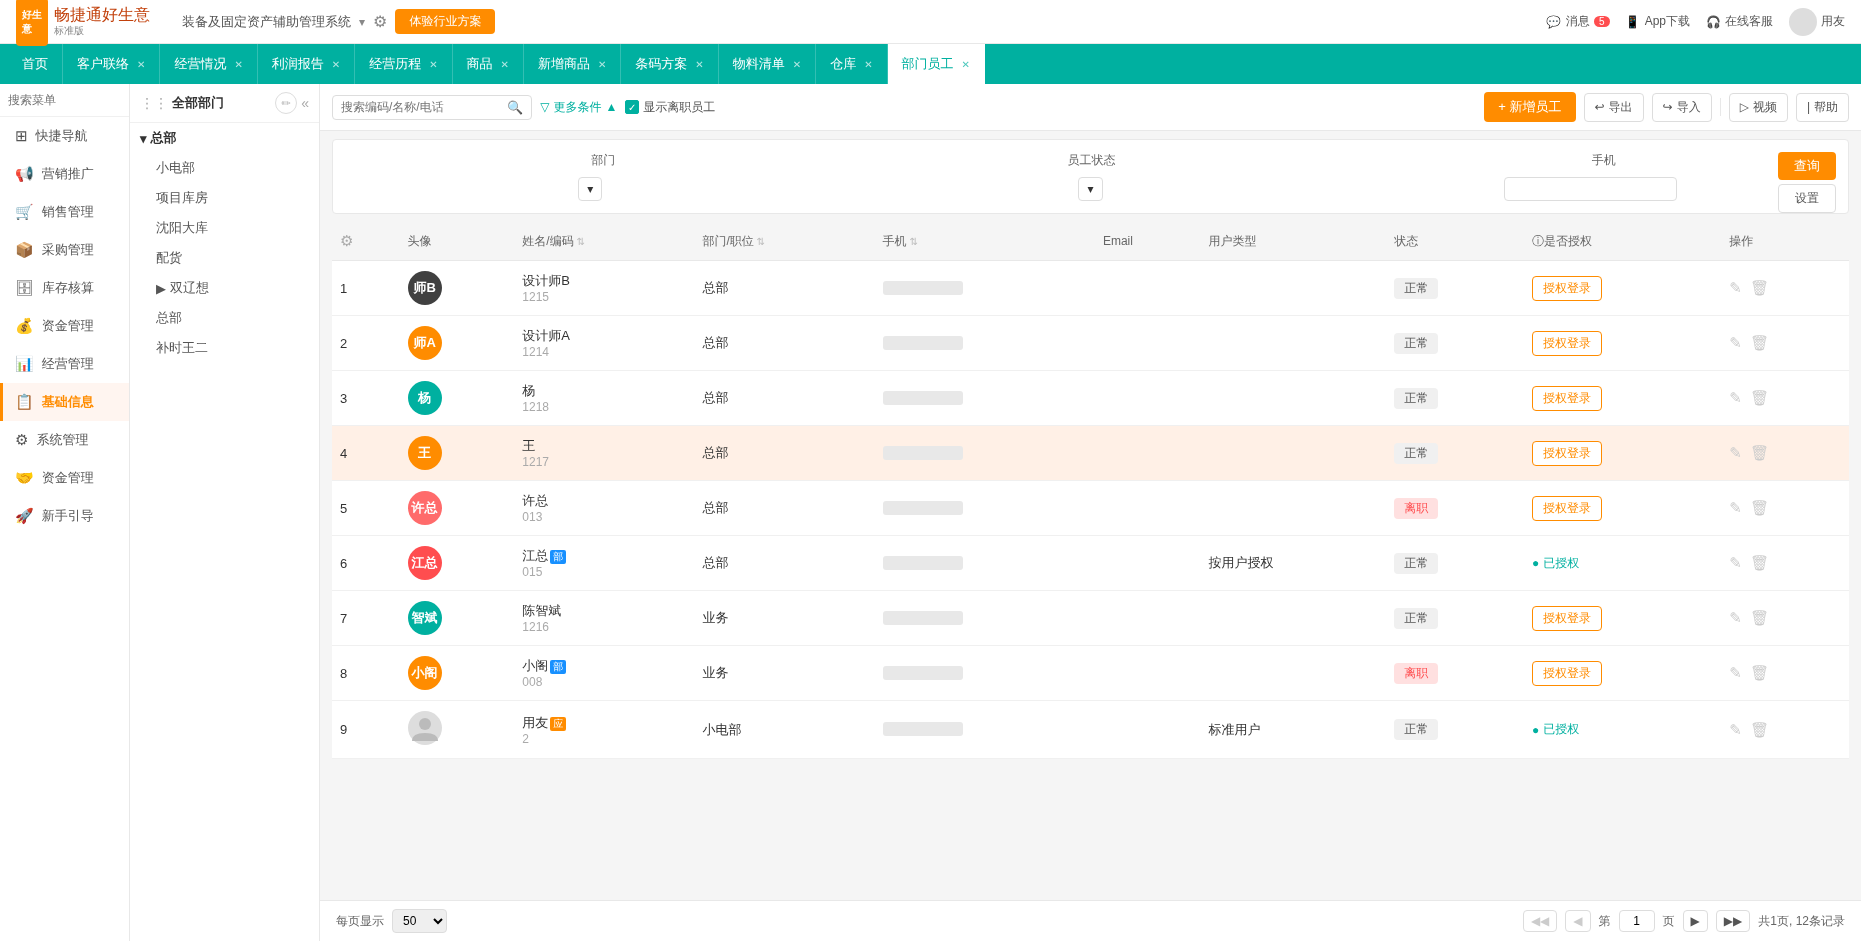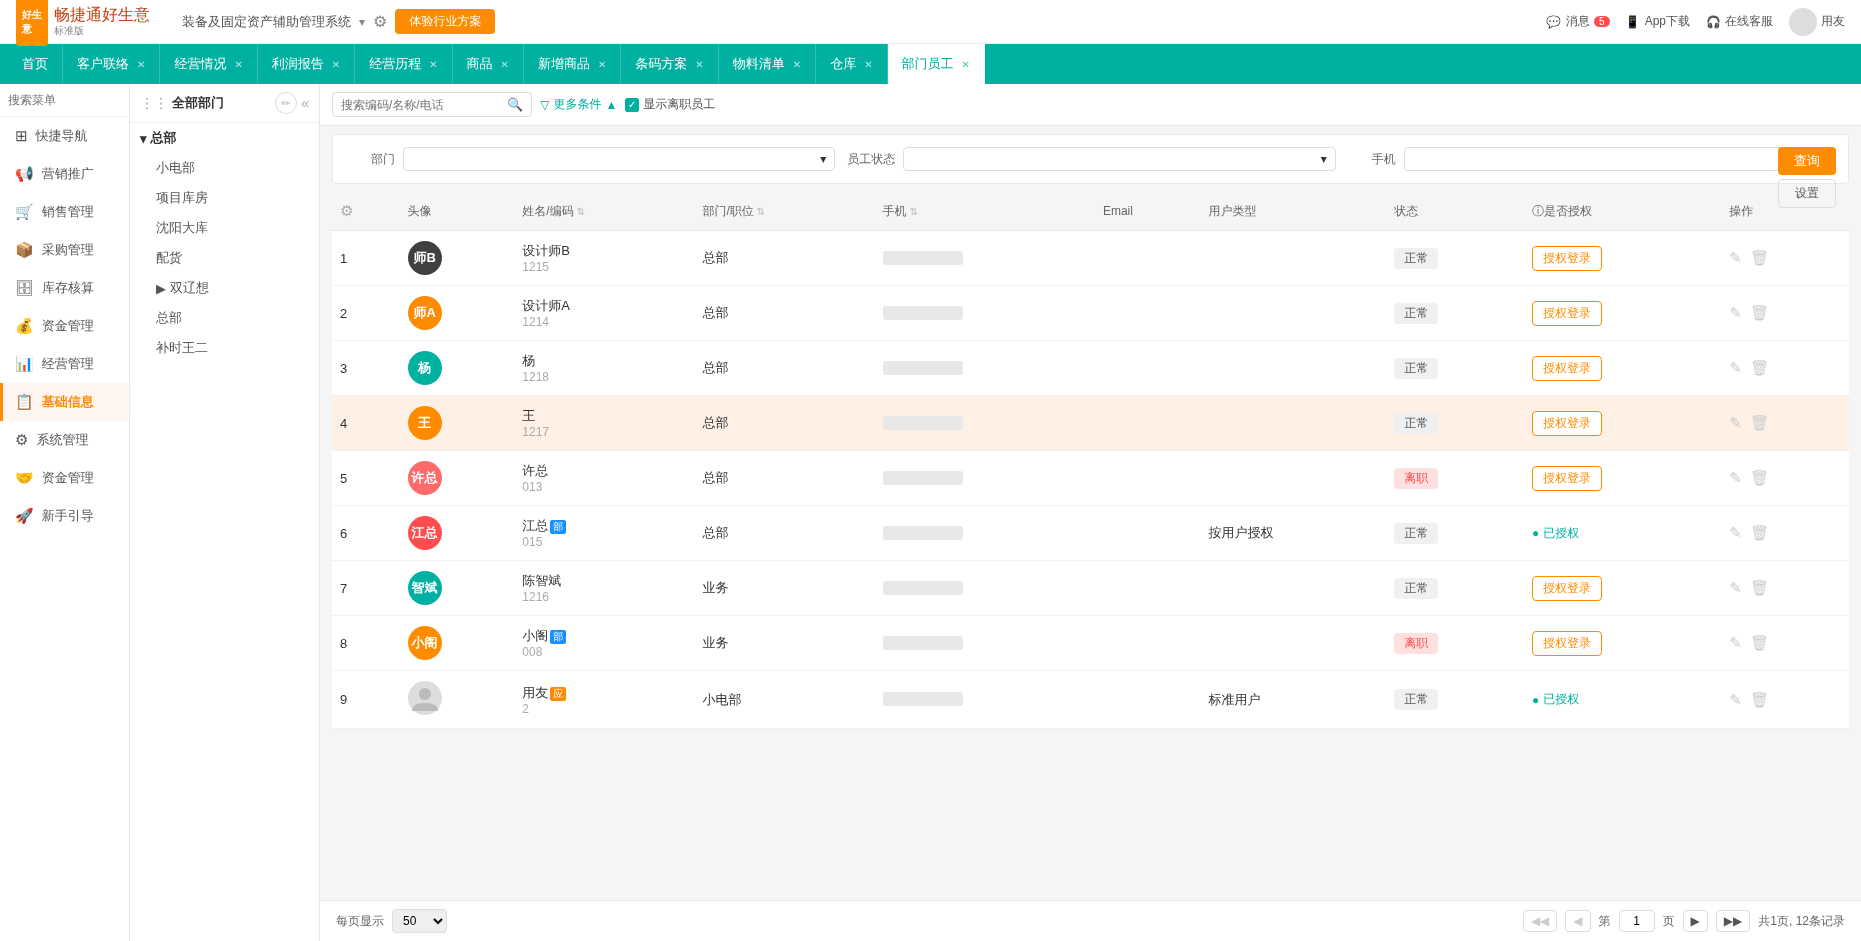--- a/index.html
+++ b/index.html
@@ -95,21 +95,21 @@
     .right-actions { margin-left: auto; display: flex; align-items: center; gap: 8px; }
     .btn-add { background: #ff8c00; color: #fff; border: none; border-radius: 4px; padding: 6px 14px; font-size: 13px; cursor: pointer; display: flex; align-items: center; gap: 4px; }
     .btn-outline { background: none; border: 1px solid #ddd; border-radius: 4px; padding: 5px 10px; font-size: 12px; cursor: pointer; color: #555; display: flex; align-items: center; gap: 4px; }
     .divider-v { width: 1px; height: 18px; background: #e8e8e8; }
 
     
     .filter-form {
       background: #fff; border: 1px solid #e8e8e8; border-radius: 4px; margin: 8px 12px;
       padding: 12px; display: grid; grid-template-columns: 1fr 1fr 1fr; gap: 10px; position: relative;
     }
-    .filter-row { display: flex; align-items: center; gap: 8px; }
+    .filter-row { display: flex; align-items: center; gap: 8px; flex-direction: column; }
     .filter-label { font-size: 12px; color: #666; white-space: nowrap; min-width: 50px; text-align: right; }
     .filter-input { border: 1px solid #ddd; border-radius: 4px; padding: 4px 8px; font-size: 12px; flex: 1; outline: none; }
     .filter-select { border: 1px solid #ddd; border-radius: 4px; padding: 4px 8px; font-size: 12px; flex: 1; background: #fff; cursor: pointer; display: flex; align-items: center; justify-content: space-between; }
     .form-actions { position: absolute; right: 12px; top: 12px; display: flex; flex-direction: column; gap: 4px; }
     .btn-query { background: #ff8c00; color: #fff; border: none; border-radius: 4px; padding: 5px 16px; font-size: 13px; cursor: pointer; }
     .btn-settings { background: none; border: 1px solid #ddd; border-radius: 4px; padding: 5px 16px; font-size: 12px; cursor: pointer; color: #555; }
 
     
     .table-wrap { flex: 1; overflow: auto; padding: 0 12px; }
     table { width: 100%; border-collapse: collapse; background: #fff; }
@@ -336,20 +336,40 @@
           <span class="s-icon">🔍</span>
         </div>
         <button class="filter-btn">
           <span>▽</span>
           <span>更多条件</span>
           <span>▲</span>
         </button>
         <div class="show-resigned">
           <div class="checkbox-tick"></div>
           <span>显示离职员工</span>
+        </div>
+        <div class="right-actions">
+          <button class="btn-add">+ 新增员工</button>
+          <button class="btn-outline">
+            <span>↩</span>
+            <span>导出</span>
+          </button>
+          <button class="btn-outline">
+            <span>↪</span>
+            <span>导入</span>
+          </button>
+          <div class="divider-v"></div>
+          <button class="btn-outline">
+            <span>▷</span>
+            <span>视频</span>
+          </button>
+          <button class="btn-outline">
+            <span>|</span>
+            <span>帮助</span>
+          </button>
         </div>
       </div>
 
       <div class="filter-form">
         <div class="filter-row">
           <span class="filter-label">部门</span>
           <div class="filter-select">
             <span></span>
             <span>▾</span>
           </div>

